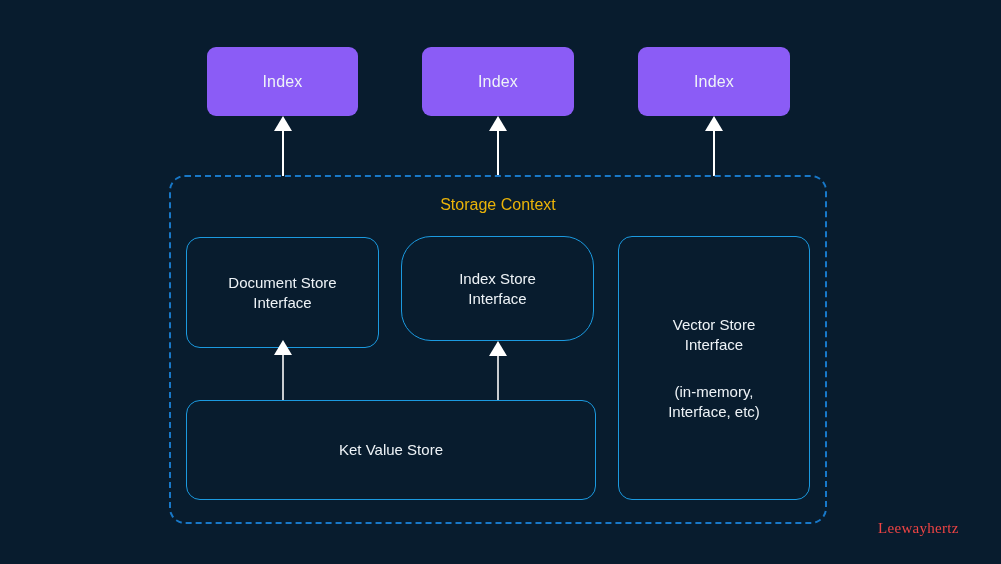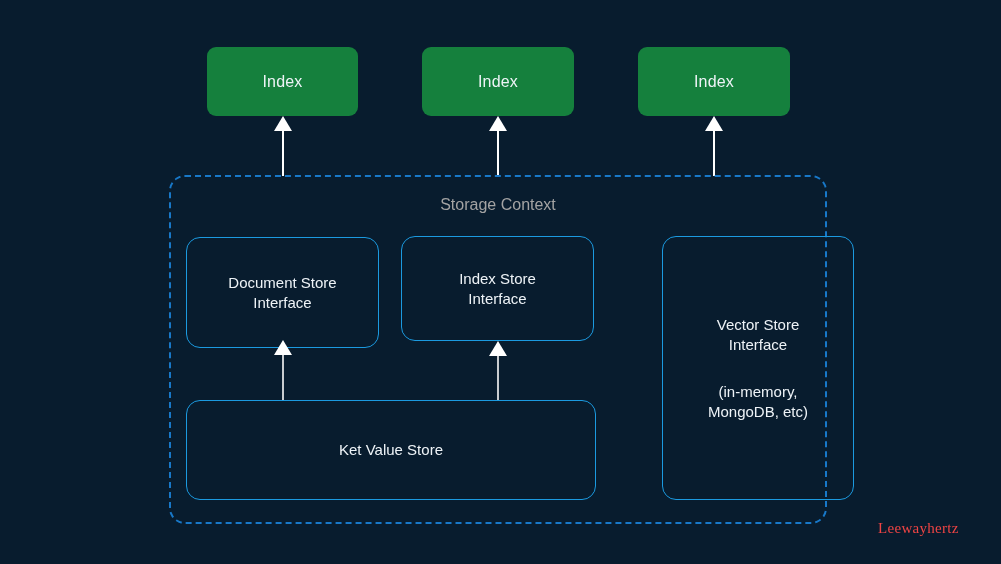--- a/index.html
+++ b/index.html
@@ -22,21 +22,21 @@
     box-sizing: border-box;
     display: flex;
     flex-direction: column;
     align-items: center;
     justify-content: center;
     text-align: center;
     color: #eef3f7;
   }
   
   .index-box {
-    background: #15803d;
+    background: #8b5cf6;
     border-radius: 9px;
     font-size: 16px;
     letter-spacing: .2px;
   }
   .idx1 { left: 207px; top: 47px;  width: 151px; height: 69px; }
   .idx2 { left: 422px; top: 47px;  width: 152px; height: 69px; }
   .idx3 { left: 638px; top: 47px;  width: 152px; height: 69px; }
 
   
   .storage-context {
@@ -48,35 +48,35 @@
     box-sizing: border-box;
     border: 2px dashed #1878c8;
     border-radius: 16px;
   }
   .storage-title {
     position: absolute;
     left: 169px;
     top: 196px;
     width: 658px;
     text-align: center;
-    color: #a3a3a3;
+    color: #eab308;
     font-size: 16px;
   }
 
   
   .iface-box {
     background: transparent;
     border: 1.6px solid #1b9ae0;
     border-radius: 14px;
     font-size: 15px;
     line-height: 1.3;
   }
   .doc-store    { left: 186px; top: 237px; width: 193px; height: 111px; }
-  .index-store  { left: 401px; top: 236px; width: 193px; height: 105px; }
-  .vector-store { left: 618px; top: 236px; width: 192px; height: 264px; margin-left: 44px; }
+  .index-store  { left: 401px; top: 236px; width: 193px; height: 105px; border-radius: 30px; }
+  .vector-store { left: 618px; top: 236px; width: 192px; height: 264px; }
   .kv-store     { left: 186px; top: 400px; width: 410px; height: 100px; }
 
   .node .line { display: block; }
   .spacer { height: 28px; }
 
   
   .arrow {
     position: absolute;
     width: 22px;
     display: flex;
@@ -155,21 +155,21 @@
   <div class="node iface-box index-store">
     <span class="line">Index Store</span>
     <span class="line">Interface</span>
   </div>
 
   <div class="node iface-box vector-store">
     <span class="line">Vector Store</span>
     <span class="line">Interface</span>
     <div class="spacer"></div>
     <span class="line">(in-memory,</span>
-    <span class="line">MongoDB, etc)</span>
+    <span class="line">Interface, etc)</span>
   </div>
 
   <div class="arrow a-mid1">
     <div class="head"></div>
     <div class="shaft"></div>
   </div>
   <div class="arrow a-mid2">
     <div class="head"></div>
     <div class="shaft"></div>
   </div>

